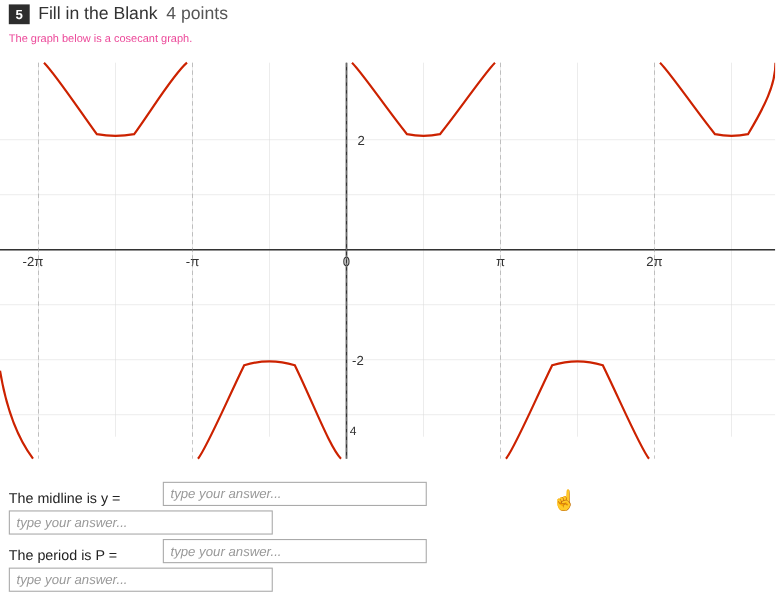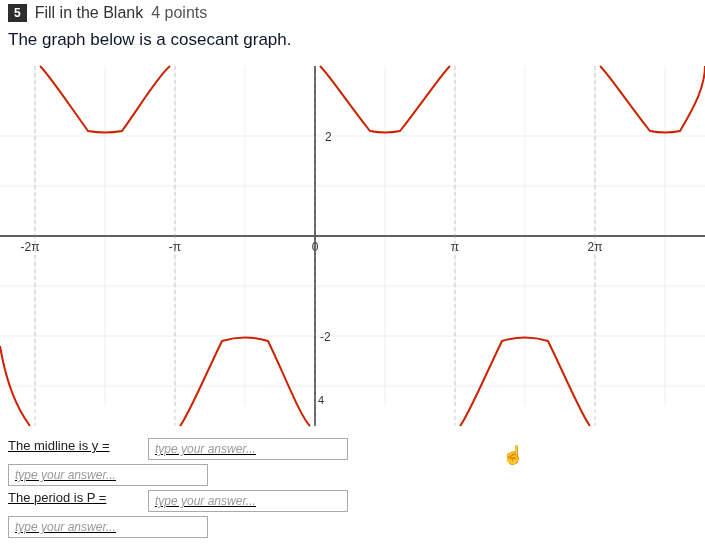--- a/index.html
+++ b/index.html
@@ -35,22 +35,22 @@
       font-size: 16px;
     }
 
     #points {
       font-size: 16px;
       color: #555;
     }
 
     #question-text {
       padding: 4px 8px 6px 8px;
-      font-size: 17px;
-      color: #0f172a;
+      font-size: 10px;
+      color: #ec4899;
     }
 
     #graph-container {
       position: relative;
       width: 705px;
       height: 380px;
       background: #fff;
       overflow: hidden;
     }
 
@@ -65,39 +65,38 @@
     #inputs-section {
       position: absolute;
       bottom: 0;
       left: 0;
       width: 705px;
       padding: 4px 8px;
     }
 
     .input-row {
       display: flex;
-      align-items: flex-start;
+      align-items: flex-end;
       margin-bottom: 4px;
-      text-decoration: underline;
     }
 
     .input-label {
       font-size: 13px;
       color: #222;
       white-space: nowrap;
       min-width: 140px;
     }
 
     .answer-input {
       border: 1px solid #aaa;
       padding: 3px 6px;
       font-size: 12px;
       color: #999;
       background: #fff;
-      width: 200px;
+      width: 240px;
       outline: none;
     }
 
     .answer-input::placeholder {
       color: #999;
       font-style: italic;
     }
 
     #cursor-icon {
       position: absolute;

